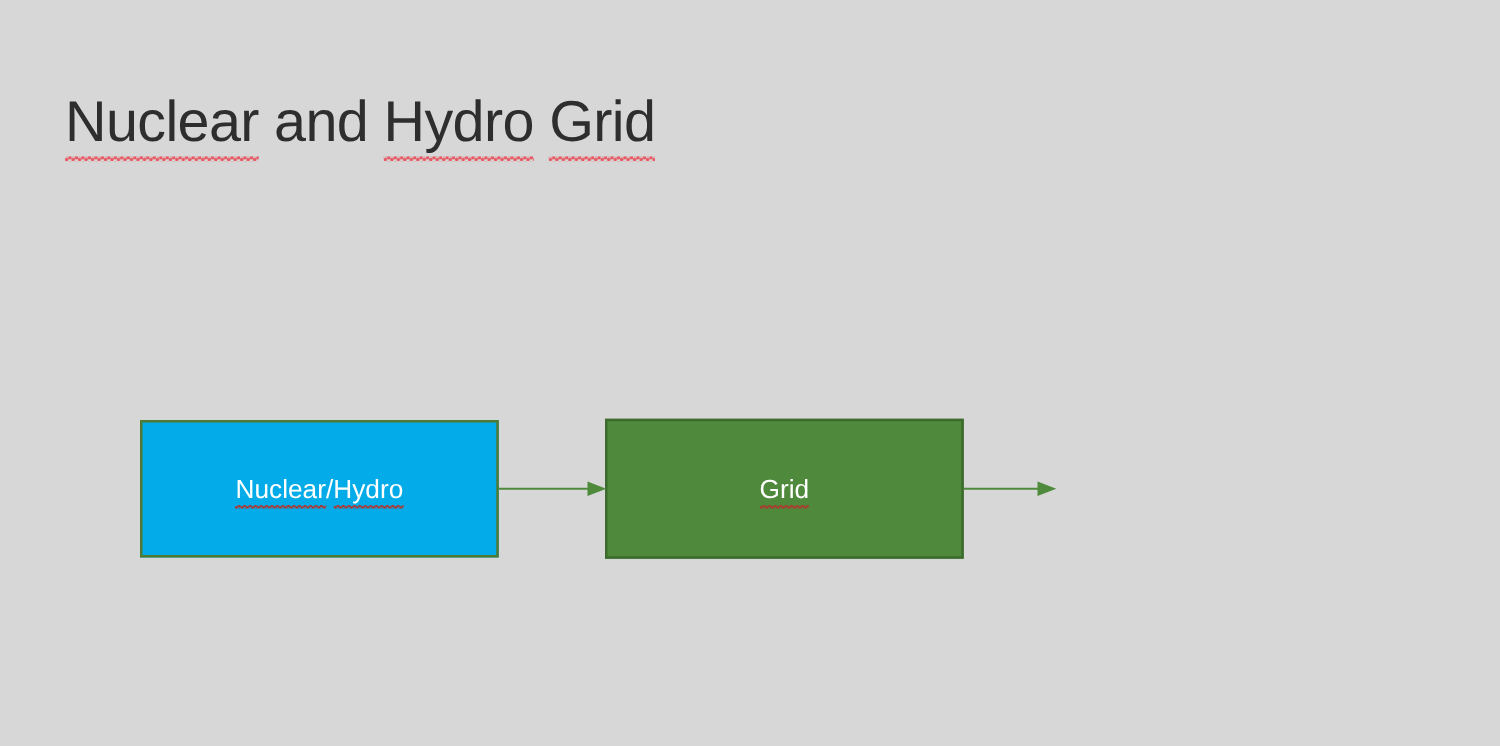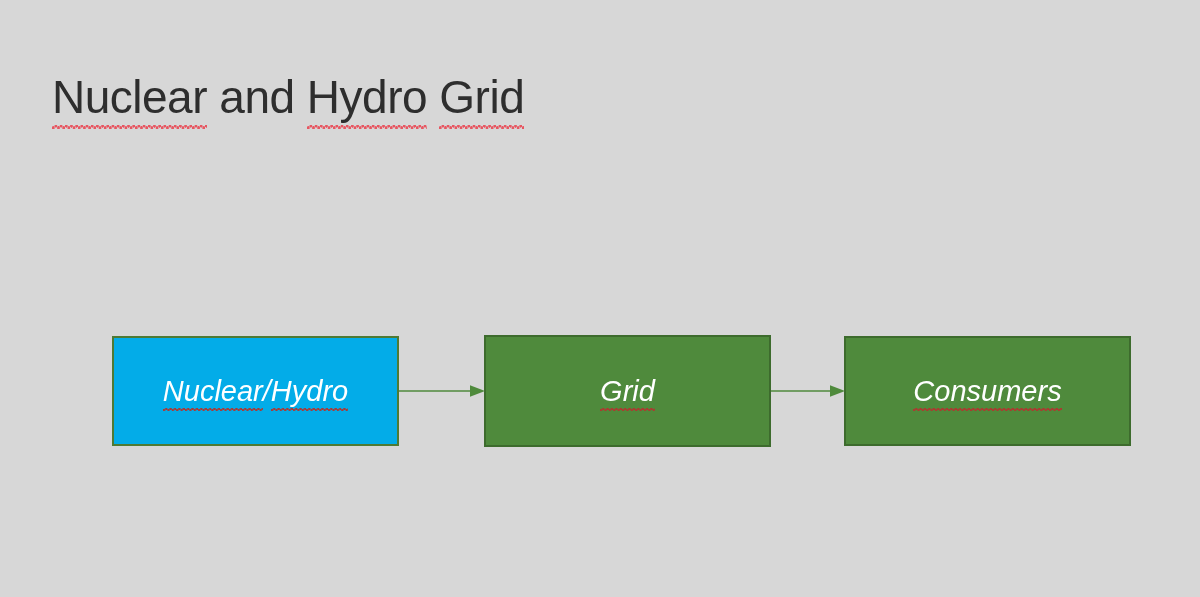--- a/index.html
+++ b/index.html
@@ -60,27 +60,26 @@
     position: absolute;
     box-sizing: border-box;
     display: flex;
     align-items: center;
     justify-content: center;
   }
   .node-label {
     position: relative;
     display: inline-block;
     color: #ffffff;
-    font-size: 29px;
+    font-size: 21px;
     font-weight: 300;
     line-height: 1;
     letter-spacing: 0px;
     white-space: nowrap;
     font-family: "Liberation Sans", sans-serif;
-    font-style: italic;
   }
   .node-label .misspelled::after {
     bottom: -6px;
     height: 3.4px;
     background-image:
       radial-gradient(circle at 1.1px 2.2px, #b0362f 1.1px, rgba(176,54,47,0) 1.45px),
       radial-gradient(circle at 3.3px 1.0px, #b0362f 1.1px, rgba(176,54,47,0) 1.45px);
     background-size: 4.4px 3.4px;
   }
 
@@ -130,23 +129,20 @@
   </h1>
 
   <div class="node" id="node-source">
     <span class="node-label"><span class="misspelled">Nuclear</span><span>/</span><span class="misspelled">Hydro</span></span>
   </div>
 
   <div class="node" id="node-grid">
     <span class="node-label"><span class="misspelled">Grid</span></span>
   </div>
 
-  <div class="node" id="node-consumers">
-    <span class="node-label"><span class="misspelled">Consumers</span></span>
-  </div>
 
   <div class="connector" id="connector-1">
     <svg width="86" height="22" viewBox="0 0 86 22" xmlns="http://www.w3.org/2000/svg">
       <line x1="0" y1="11" x2="73" y2="11" stroke="#4f8a3c" stroke-width="1.6"></line>
       <polygon points="71,5.2 86,11 71,16.8" fill="#4f8a3c"></polygon>
     </svg>
   </div>
 
   <div class="connector" id="connector-2">
     <svg width="74" height="22" viewBox="0 0 74 22" xmlns="http://www.w3.org/2000/svg">

